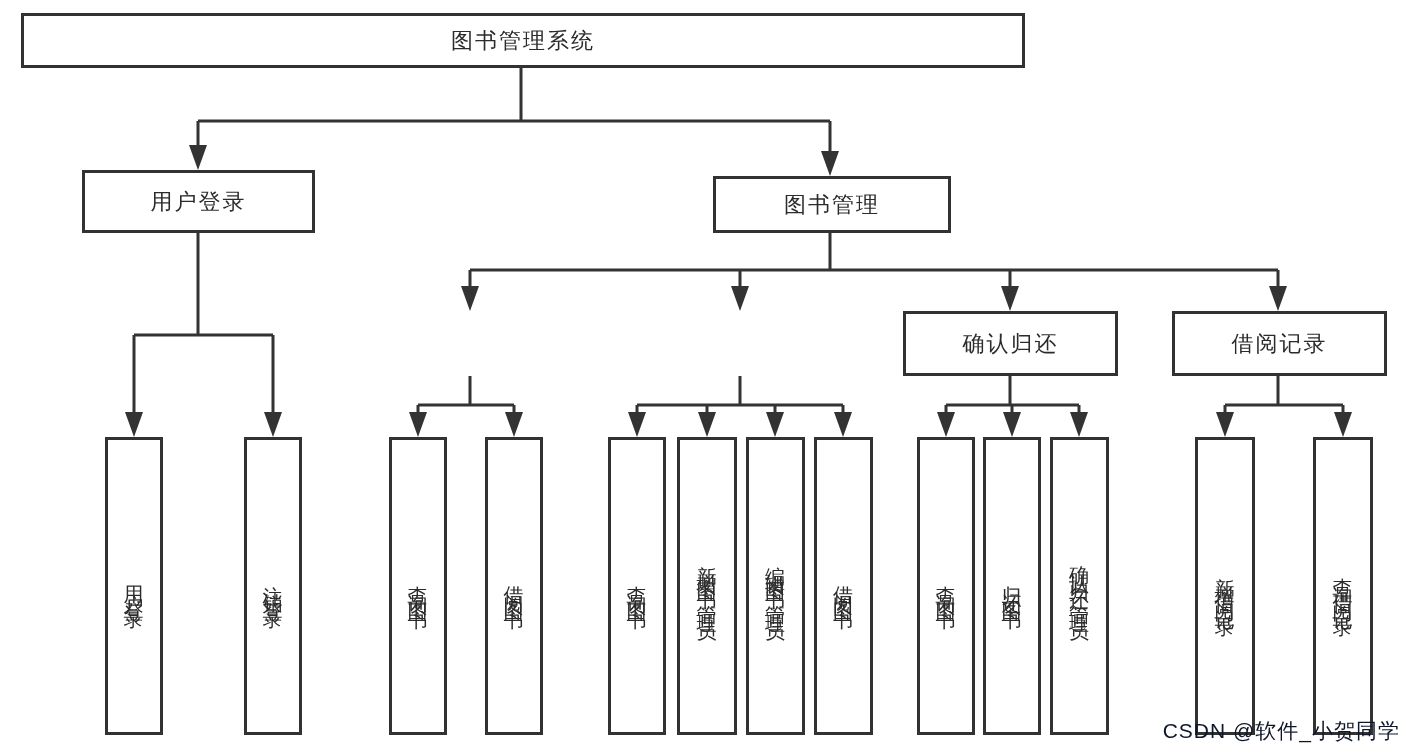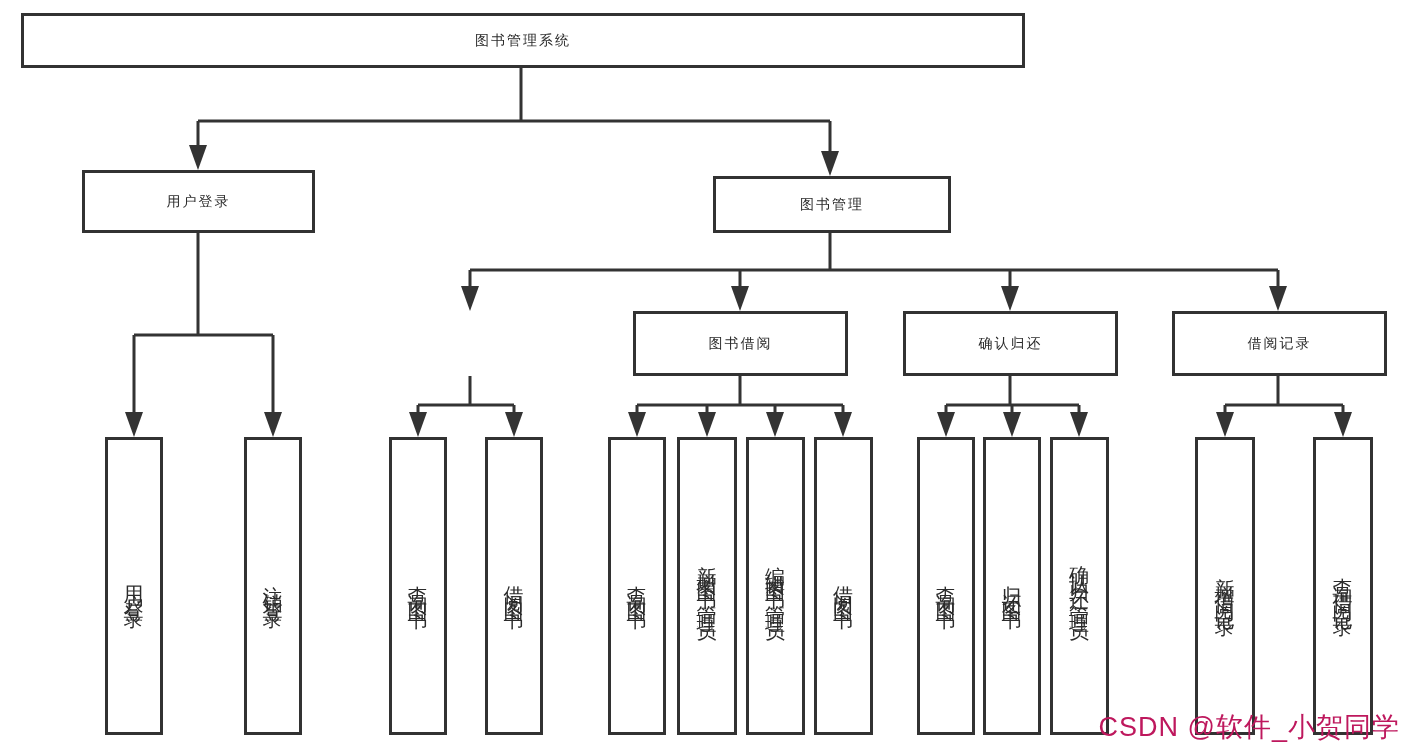--- a/index.html
+++ b/index.html
@@ -22,40 +22,40 @@
   }
   .node {
     position: absolute;
     background: #ffffff;
     border: 3px solid #323232;
     display: flex;
     align-items: center;
     justify-content: center;
   }
   .node .lbl {
-    font-size: 14px;
+    font-size: 22px;
     letter-spacing: 2px;
     color: #2b2b2b;
     white-space: nowrap;
   }
   .node .vlbl {
     writing-mode: vertical-rl;
     text-orientation: mixed;
     font-size: 20px;
     letter-spacing: 8px;
     color: #2b2b2b;
     line-height: 1;
   }
   .watermark {
     position: absolute;
     right: 5px;
     bottom: 2px;
-    font-size: 27px;
+    font-size: 21px;
     letter-spacing: 1px;
-    color: #be185d;
+    color: #0f172a;
     white-space: nowrap;
   }
 </style>
 </head>
 <body>
 
 <div class="canvas">
 
   <svg class="connectors" width="1405" height="747" viewBox="0 0 1405 747">
 
@@ -114,23 +114,20 @@
     <span class="lbl">图书管理系统</span>
   </div>
 
   <div class="node" style="left:82px;top:170px;width:233px;height:63px">
     <span class="lbl">用户登录</span>
   </div>
   <div class="node" style="left:713px;top:176px;width:238px;height:57px">
     <span class="lbl">图书管理</span>
   </div>
 
-  <div class="node" style="left:633px;top:311px;width:215px;height:65px">
-    <span class="lbl">图书借阅</span>
-  </div>
   <div class="node" style="left:903px;top:311px;width:215px;height:65px">
     <span class="lbl">确认归还</span>
   </div>
   <div class="node" style="left:1172px;top:311px;width:215px;height:65px">
     <span class="lbl">借阅记录</span>
   </div>
 
   <div class="node" style="left:105px;top:437px;width:58px;height:298px">
     <span class="vlbl">用户登录</span>
   </div>

